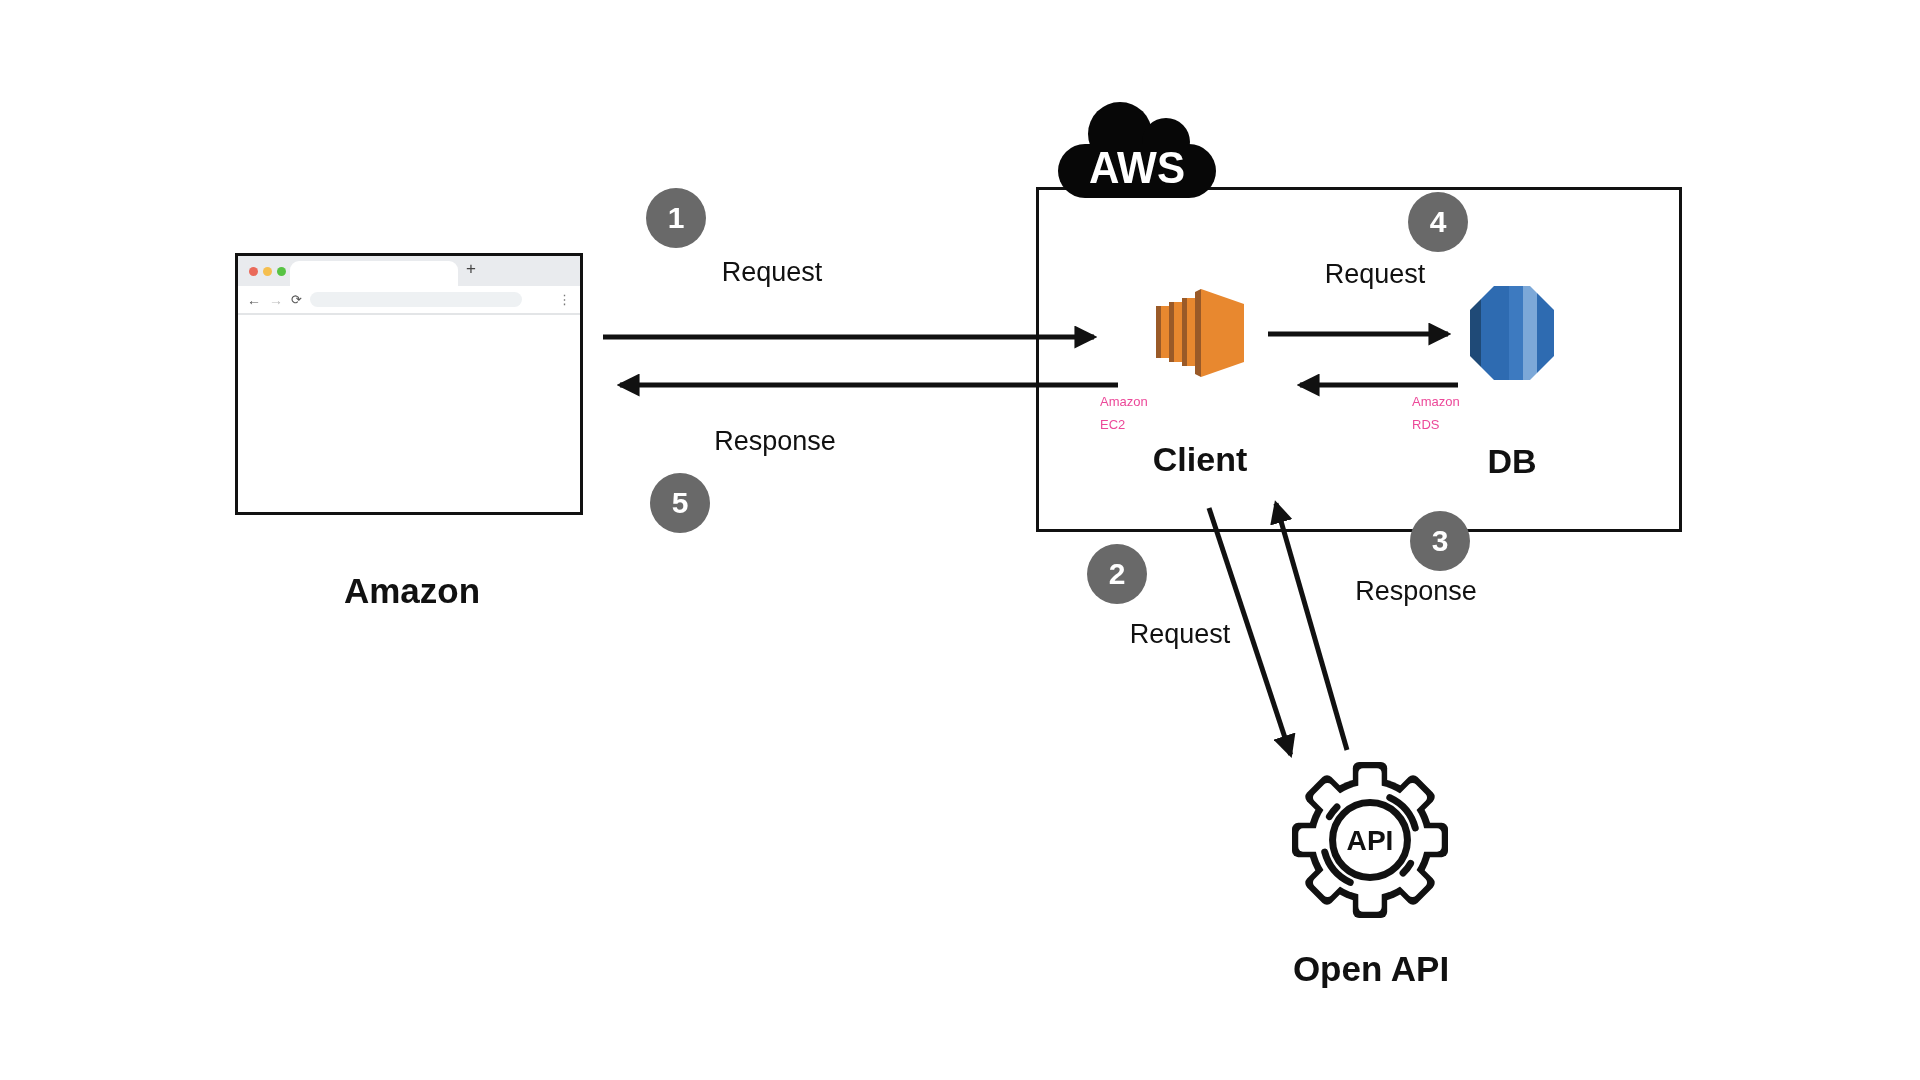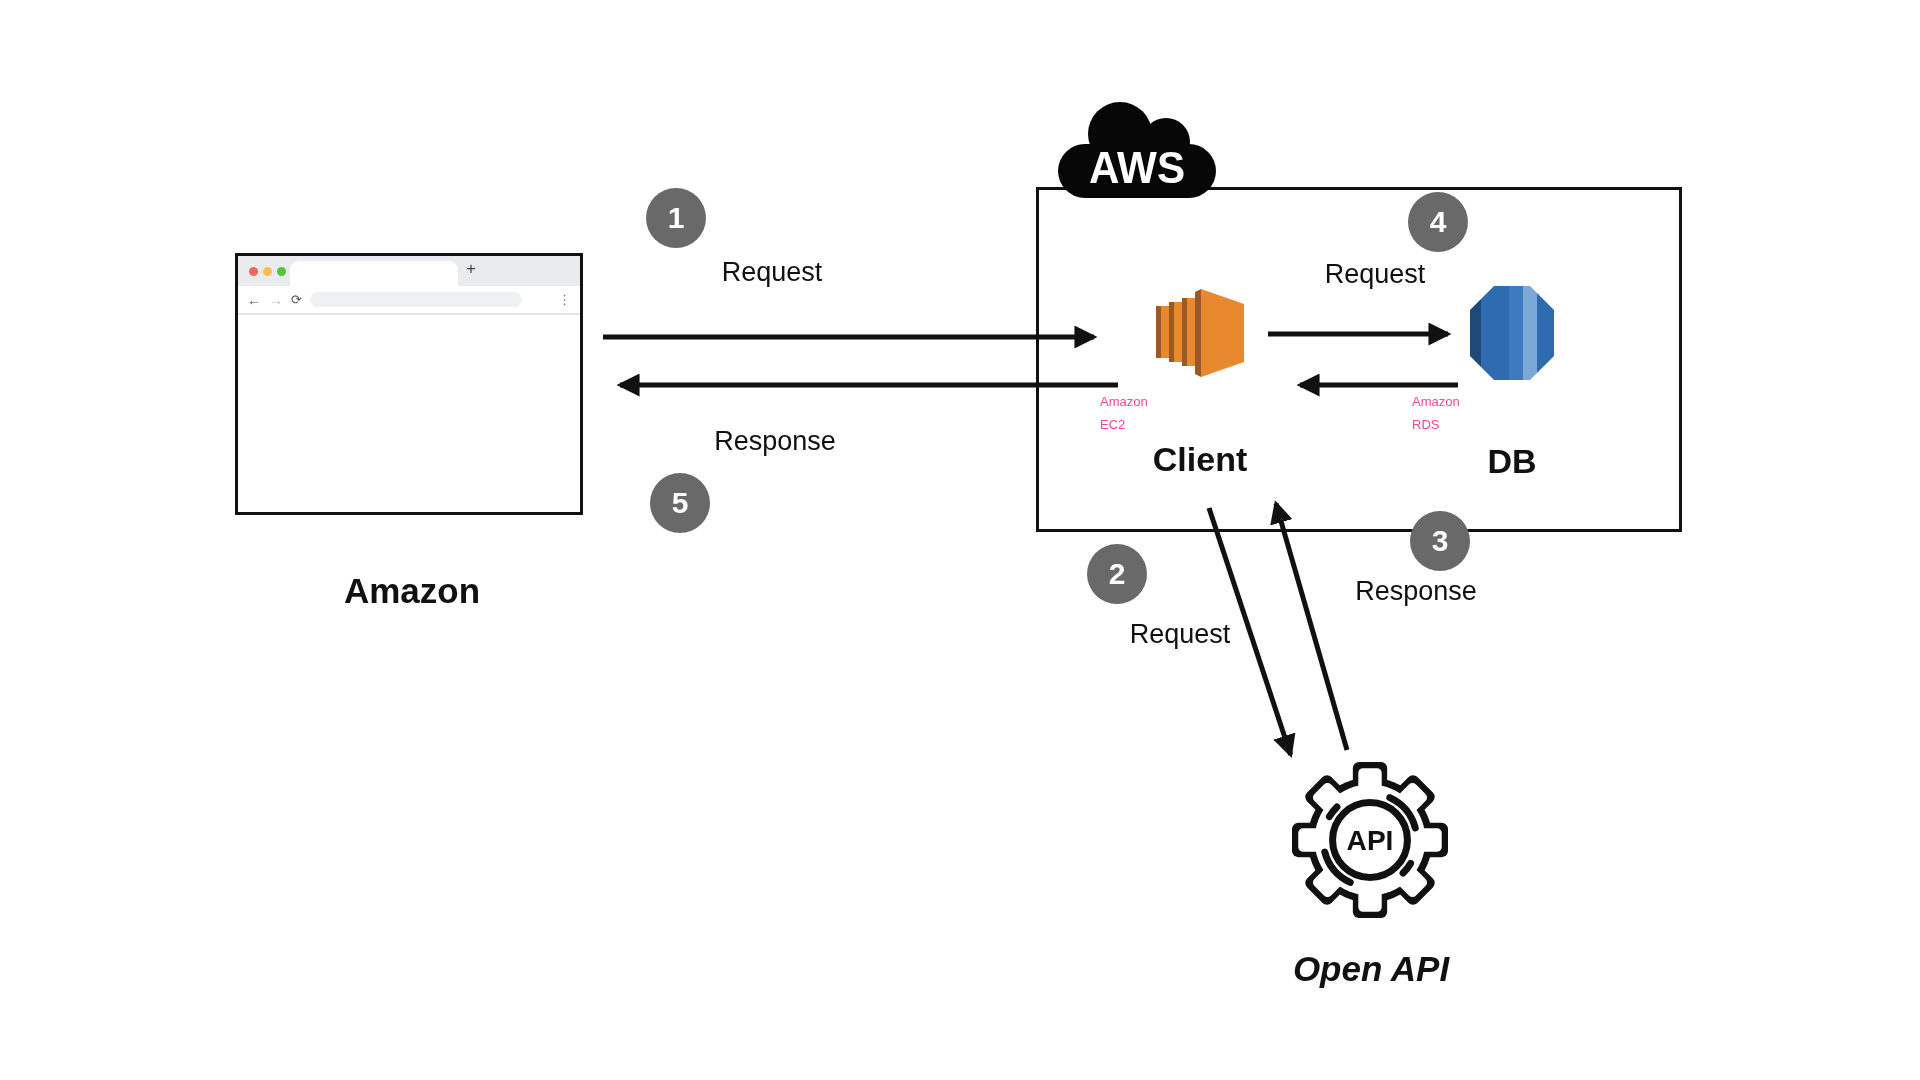--- a/index.html
+++ b/index.html
@@ -165,21 +165,21 @@
     </g>
     <circle cx="50" cy="50" r="35.5"></circle>
   </g>
   <circle cx="50" cy="50" r="24" fill="#fff" stroke="#111" stroke-width="4.5"></circle>
   <path d="M62.7,22.8 A30,30 0 0 1 79.0,42.2" fill="none" stroke="#111" stroke-width="4.5" stroke-linecap="round"></path>
   <path d="M37.3,77.2 A30,30 0 0 1 21.0,57.8" fill="none" stroke="#111" stroke-width="4.5" stroke-linecap="round"></path>
   <path d="M24,35 A30,30 0 0 1 28.8,28.8" fill="none" stroke="#111" stroke-width="4.5" stroke-linecap="round"></path>
   <path d="M76,65 A30,30 0 0 1 71.2,71.2" fill="none" stroke="#111" stroke-width="4.5" stroke-linecap="round"></path>
   <text x="50" y="56.5" text-anchor="middle" font-size="18" font-weight="bold" fill="#111">API</text>
 </svg>
-<div class="big-label" style="left:1371px;top:969px;font-style:italic;">Open API</div>
+<div class="big-label" style="left:1371px;top:969px;">Open API</div>
 
 <div class="badge" style="left:646px;top:188px;">1</div>
 <div class="badge" style="left:1087px;top:544px;">2</div>
 <div class="badge" style="left:1410px;top:511px;">3</div>
 <div class="badge" style="left:1408px;top:192px;">4</div>
 <div class="badge" style="left:650px;top:473px;">5</div>
 
 <div class="step-label" style="left:752px;top:272px;">Request</div>
 <div class="step-label" style="left:1160px;top:634px;">Request</div>
 <div class="step-label" style="left:1396px;top:591px;">Response</div>

